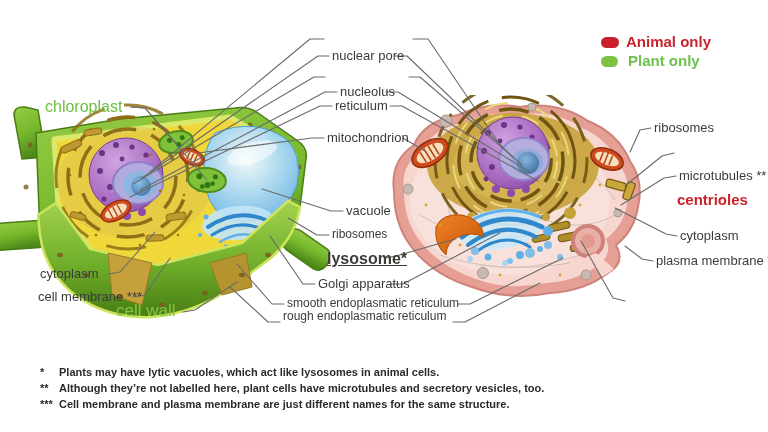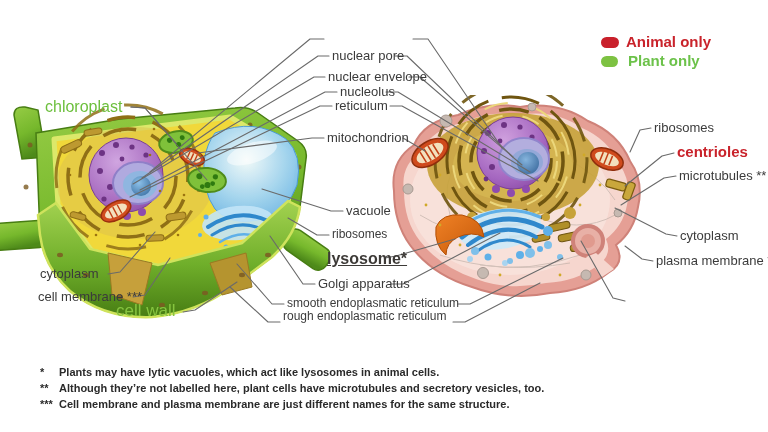--- a/index.html
+++ b/index.html
@@ -5,21 +5,21 @@
   html,body{margin:0;padding:0;background:#fff;}
   .canvas{position:relative;width:768px;height:432px;background:#fff;overflow:hidden;
           font-family:"Liberation Sans",sans-serif;}
   svg{position:absolute;display:block;}
   .lbl{position:absolute;white-space:nowrap;color:#3b3b3b;font-size:13px;line-height:1.1;}
   .sm{font-size:12px;}
   .title{font-size:26px;color:#333;letter-spacing:0.5px;}
   .green{color:#6cbf3c;}
   .green-lg{color:#86c440;font-size:17px;text-align:center;}
   .chloro{font-size:16px;text-align:right;}
-  .red{color:#c9232b;font-weight:600;}
+  .red{color:#c9232b;font-weight:600;margin-top:48px;}
   .dark-bold{color:#3d3a37;font-weight:600;font-size:16px;text-decoration:underline;}
   .legend-swatch{position:absolute;border-radius:6px;}
   .legend-lbl{position:absolute;font-size:15px;font-weight:600;white-space:nowrap;}
   .fn-row{position:absolute;left:40px;display:flex;color:#2a2a2a;font-size:11px;font-weight:600;}
   .fn-marker{width:19px;font-weight:700;flex:none;}
   .fn-text{white-space:nowrap;}
 </style>
 </head>
 <body>
 
@@ -358,21 +358,20 @@
     <polyline points="183,312 195,310 237,282"></polyline>
     <polyline points="651,128 640,130 630,152"></polyline>
     <polyline points="674,153 662,156 625,186"></polyline>
     <polyline points="676,176 664,178 621,205"></polyline>
     <polyline points="677,236 666,234 615,208"></polyline>
     <polyline points="653,261 642,259 625,246"></polyline>
     <polyline points="625,301 613,298 581,241"></polyline>
   </svg>
 
   <div class="lbl" style="left:332px;top:49px">nuclear pore</div>
-  <div class="lbl" style="left:328px;top:70px">nuclear envelope</div>
   <div class="lbl" style="left:340px;top:85px">nucleolus</div>
   <div class="lbl" style="left:335px;top:99px">reticulum</div>
   <div class="lbl" style="left:327px;top:131px">mitochondrion</div>
   <div class="lbl green chloro" style="left:45px;top:98px">chloroplast</div>
   <div class="lbl" style="left:346px;top:204px">vacuole</div>
   <div class="lbl sm" style="left:332px;top:228px">ribosomes</div>
   <div class="lbl dark-bold" style="left:327px;top:250px">lysosome*</div>
   <div class="lbl" style="left:318px;top:277px">Golgi apparatus</div>
   <div class="lbl sm" style="left:287px;top:297px">smooth endoplasmatic reticulum</div>
   <div class="lbl sm" style="left:283px;top:310px">rough endoplasmatic reticulum</div>

